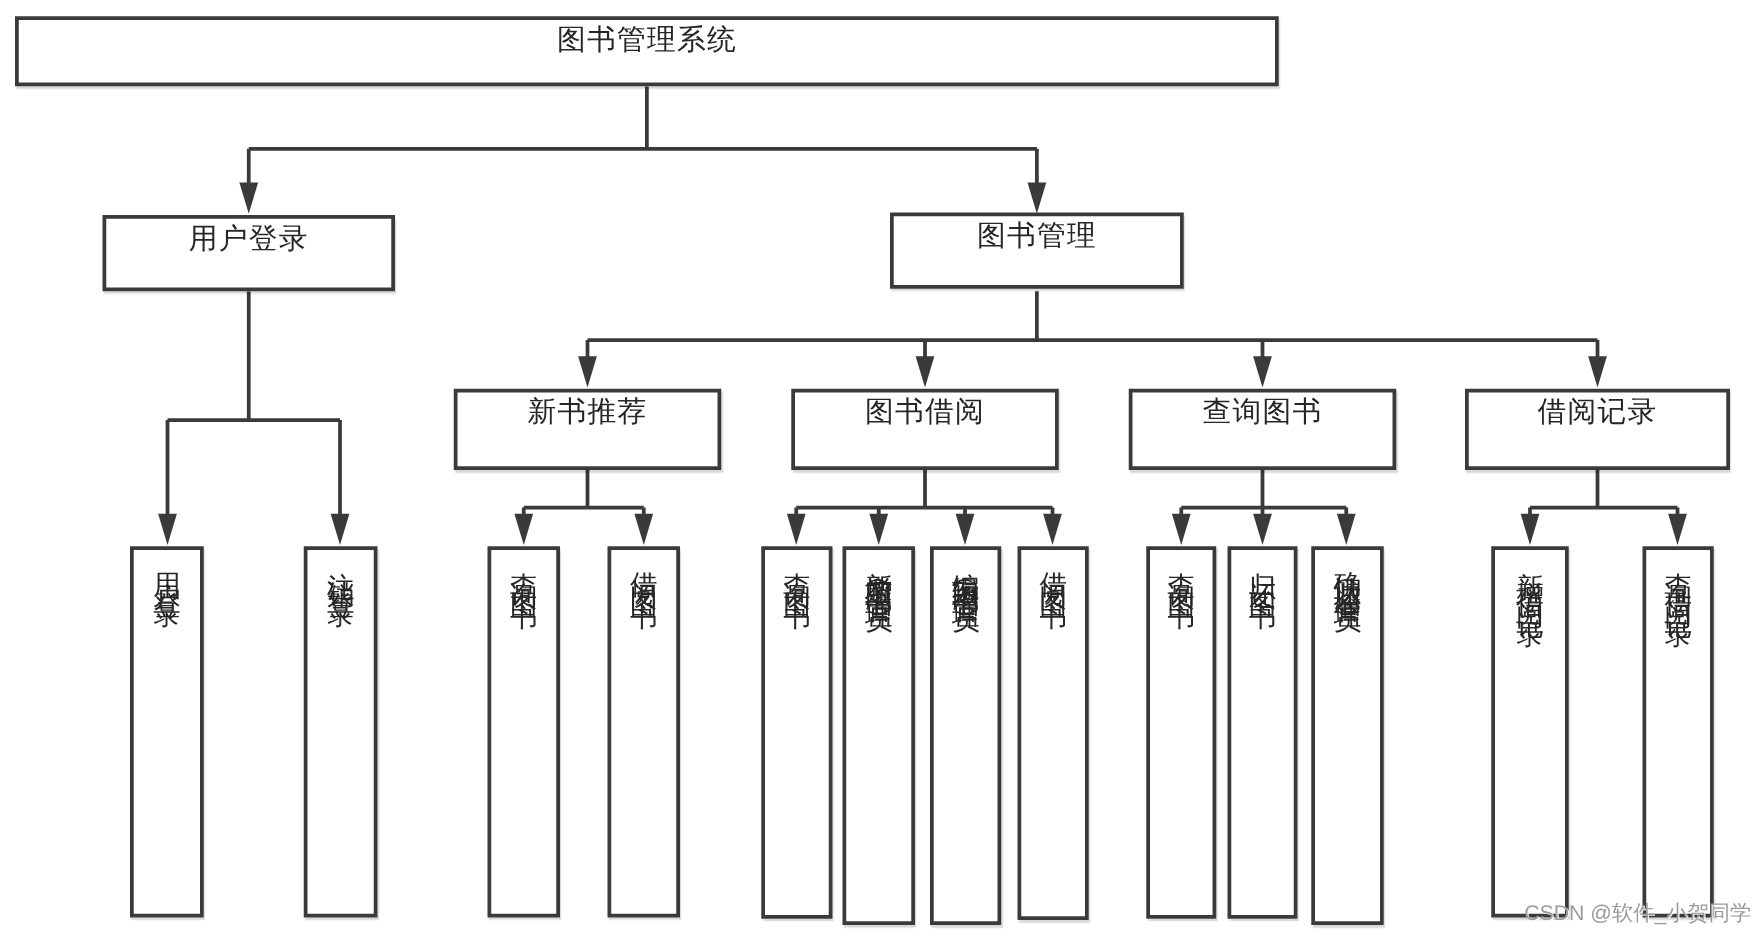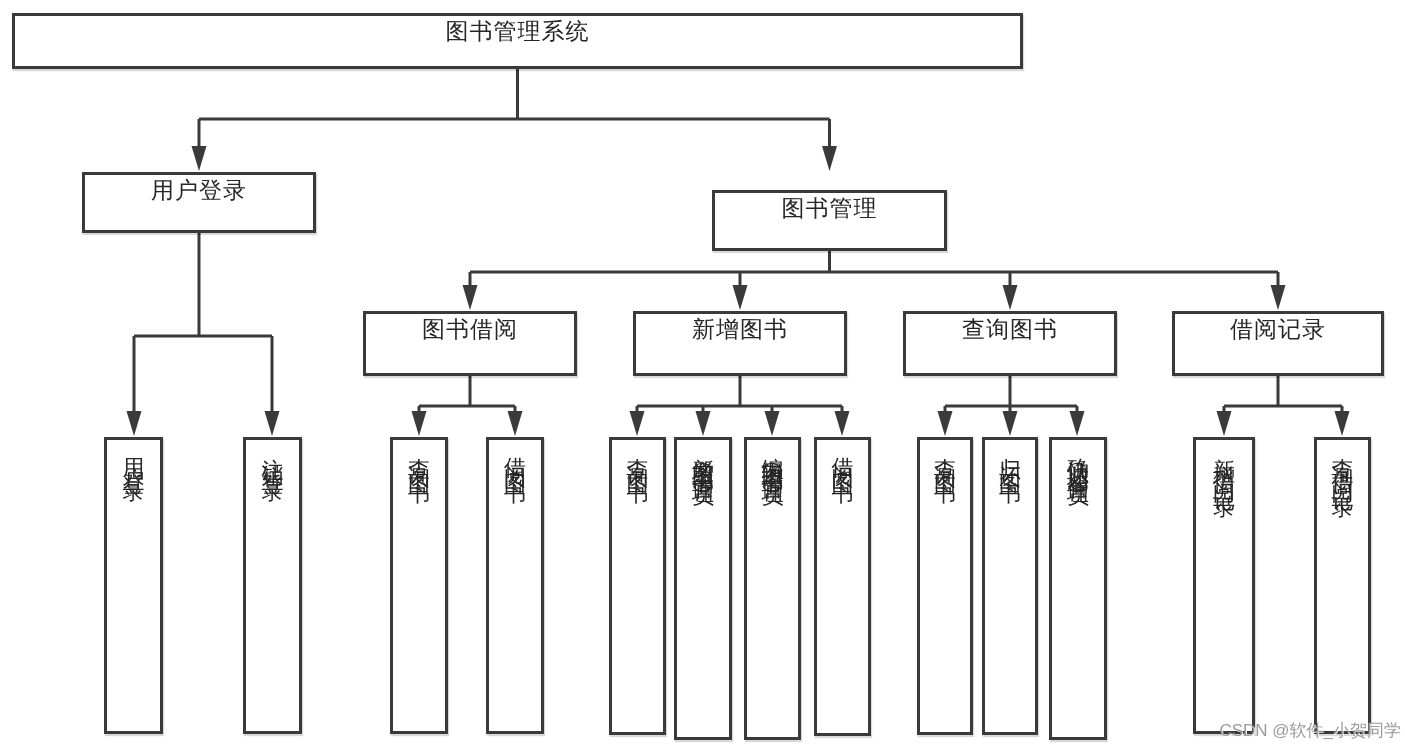--- a/index.html
+++ b/index.html
@@ -67,29 +67,29 @@
     <polygon points="1334.5,411 1349.5,411 1342,436"></polygon>
   </svg>
 
   <div class="node h" style="left:12px;top:13px;width:1011px;height:56px">
     <span>图书管理系统</span>
   </div>
 
   <div class="node h" style="left:82px;top:172px;width:234px;height:61px">
     <span>用户登录</span>
   </div>
-  <div class="node h" style="left:712px;top:190px;width:235px;height:61px">
+  <div class="node h" style="left:712px;top:170px;width:235px;height:61px">
     <span>图书管理</span>
   </div>
 
   <div class="node h" style="left:363px;top:311px;width:214px;height:65px">
-    <span>图书借阅</span>
+    <span>新书推荐</span>
   </div>
   <div class="node h" style="left:633px;top:311px;width:214px;height:65px">
-    <span>新增图书</span>
+    <span>图书借阅</span>
   </div>
   <div class="node h" style="left:903px;top:311px;width:214px;height:65px">
     <span>查询图书</span>
   </div>
   <div class="node h" style="left:1172px;top:311px;width:212px;height:65px">
     <span>借阅记录</span>
   </div>
 
   <div class="node v" style="left:104px;top:437px;width:59px;height:297px">
     <span>用户登录</span>

